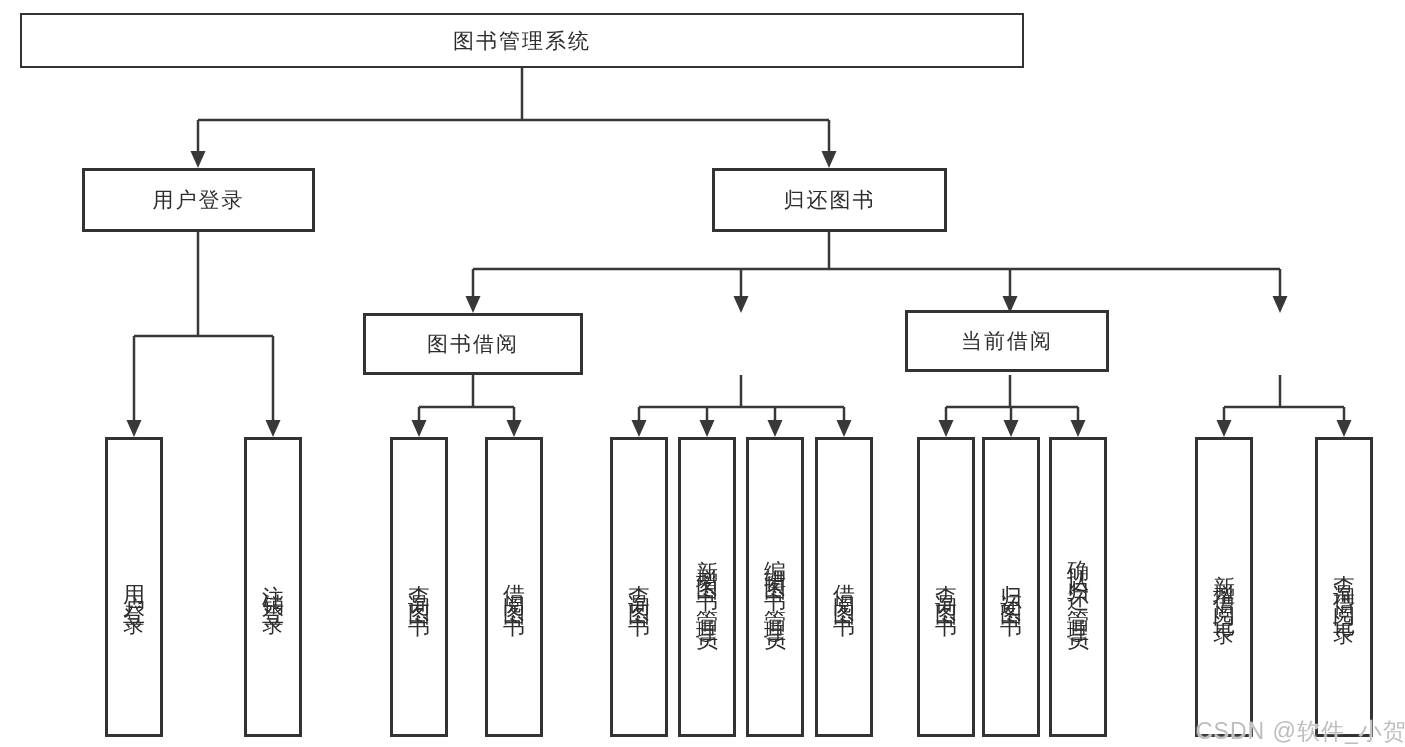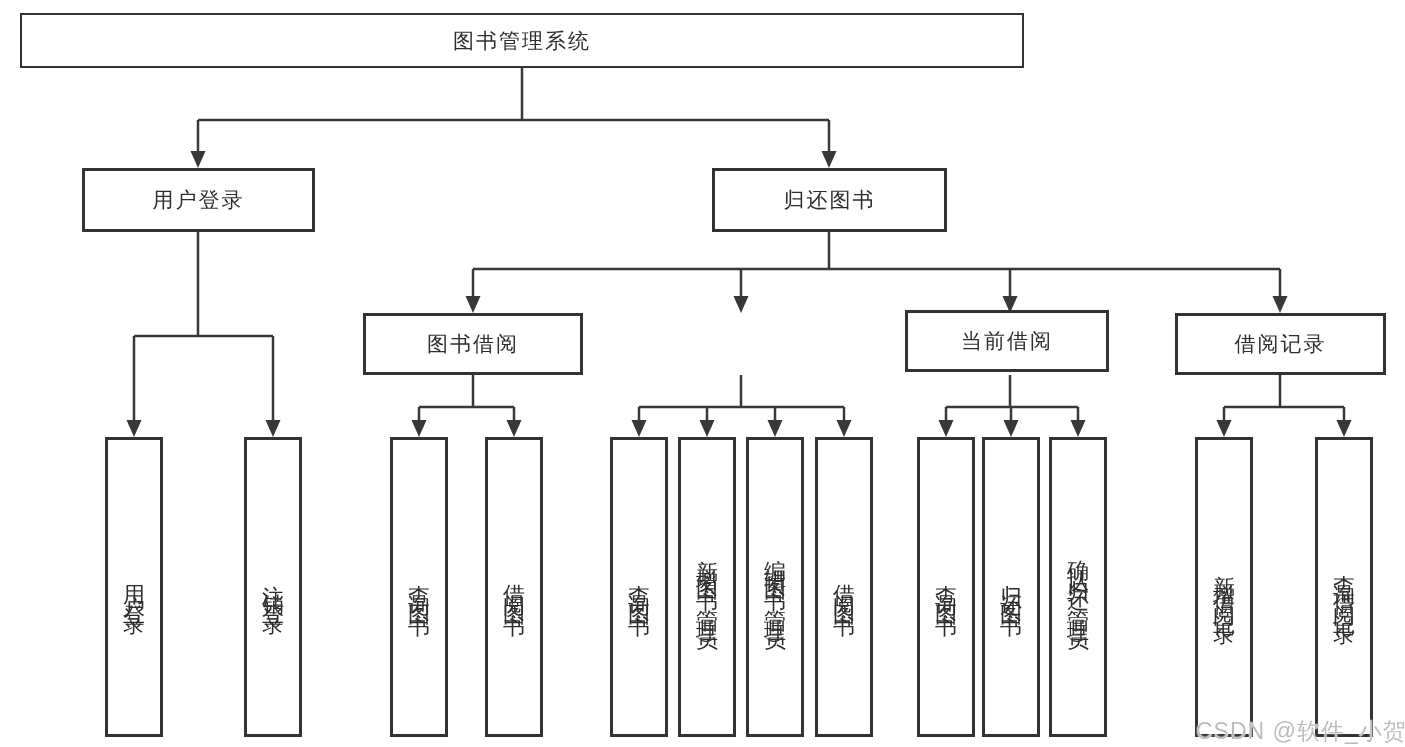--- a/index.html
+++ b/index.html
@@ -94,23 +94,20 @@
   <div class="box" style="left:712px;top:168px;width:235px;height:64px">
     <span class="hlabel">归还图书</span>
   </div>
 
   <div class="box" style="left:363px;top:313px;width:220px;height:62px">
     <span class="hlabel">图书借阅</span>
   </div>
   <div class="box" style="left:905px;top:310px;width:204px;height:62px">
     <span class="hlabel">当前借阅</span>
   </div>
-  <div class="box" style="left:1175px;top:313px;width:211px;height:62px">
-    <span class="hlabel">借阅记录</span>
-  </div>
 
   <div class="box" style="left:105px;top:437px;width:58px;height:300px">
     <span class="vlabel">用户登录</span>
   </div>
   <div class="box" style="left:244px;top:437px;width:58px;height:300px">
     <span class="vlabel">注销登录</span>
   </div>
 
   <div class="box" style="left:390px;top:437px;width:58px;height:300px">
     <span class="vlabel">查询图书</span>

